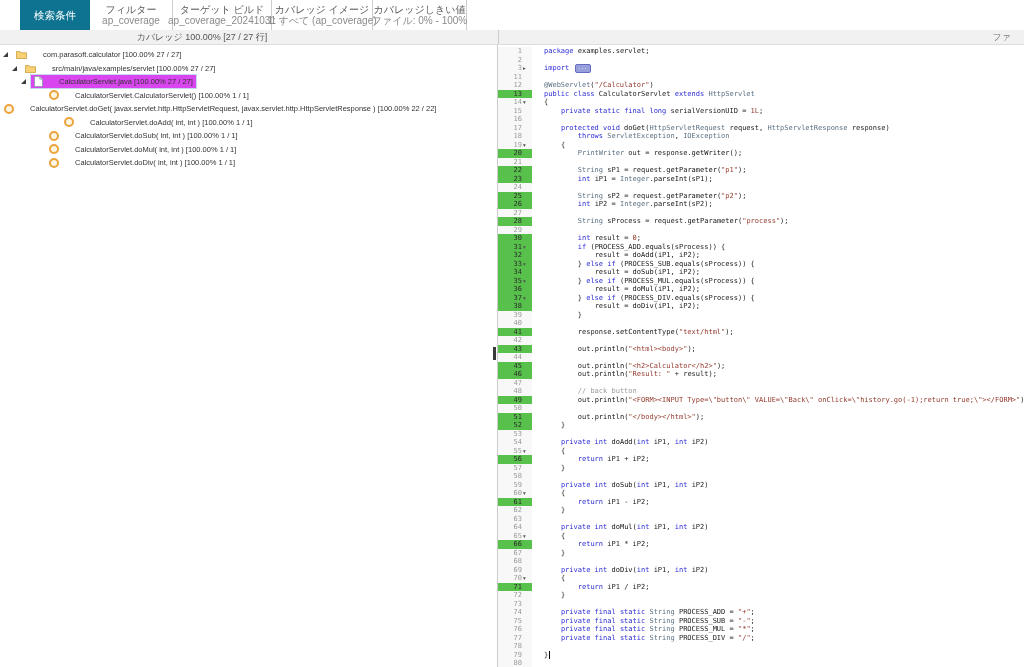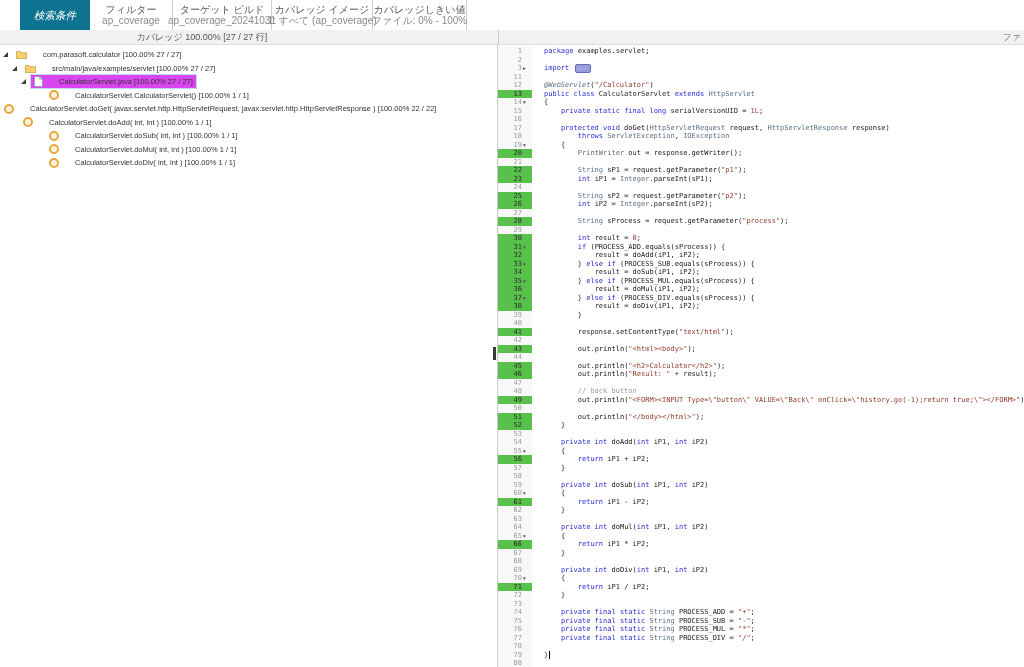--- a/index.html
+++ b/index.html
@@ -8,28 +8,28 @@
     background:#fff;font-family:"Liberation Sans",sans-serif;
     -webkit-font-smoothing:antialiased;
   }
   
   .header{position:absolute;top:0;left:0;right:0;height:30px;background:#fff;border-bottom:1px solid #e3e3e3;}
   .tabs{position:absolute;left:20px;top:0;height:30px;display:flex;align-items:stretch;}
   .tab{display:flex;flex-direction:column;align-items:center;justify-content:center;
        border-right:1px solid #ccc;box-sizing:border-box;cursor:pointer;}
   .tab .t1{font-size:10px;color:#5a5a5a;line-height:12px;white-space:nowrap;}
   .tab .t2{font-size:10px;color:#8a8a8a;line-height:10px;white-space:nowrap;}
-  .tab.selected{border-right:none;font-style:italic;}
+  .tab.selected{border-right:none;}
   .tab.selected .t1{color:#fff;font-size:10.5px;}
   
   .subbar{position:absolute;top:30px;left:0;right:0;height:14px;background:#f1f1f1;border-bottom:1px solid #ddd;}
   .subbar .left{position:absolute;left:0;top:0;width:404px;height:14px;text-align:center;
                 font-size:9px;color:#555;line-height:14px;}
   .subbar .right{position:absolute;left:498px;right:0;top:0;height:14px;border-left:1px solid #ccc;
-                 text-align:right;font-size:9px;color:#777;line-height:14px;padding-right:3px;overflow:hidden;}
+                 text-align:right;font-size:9px;color:#777;line-height:14px;padding-right:13px;overflow:hidden;}
   
   .tree{position:absolute;top:45px;left:0;width:496px;bottom:0;overflow:hidden;padding-top:3px;}
   .trow{height:13.5px;display:flex;align-items:center;font-size:7.5px;color:#333;white-space:nowrap;}
   .arrow{width:0;height:0;border-left:5px solid transparent;border-bottom:5px solid #3c3c3c;
          margin-right:4px;flex:none;cursor:pointer;}
   .rowc{display:inline-flex;align-items:center;gap:16px;padding:1px 3px;border:1px solid transparent;}
   .rowc.sel{background:#d946ef;border-color:#c3d9ee;}
   .micon{width:6px;height:6px;border:2px solid #eda33c;border-radius:50%;background:#fdf6e3;flex:none;}
   .svgi{flex:none;display:block;}
   
@@ -40,21 +40,21 @@
   .gut.cov{background:#58c14c;}
   .num{flex:1;text-align:right;font:7px "DejaVu Sans Mono",monospace;color:#9a9a9a;}
   .gut.cov .num{color:#2b2b2b;}
   .fold{width:9px;flex:none;font-size:5.5px;color:#555;line-height:8px;padding-left:1px;}
   .ctext{font:7px "DejaVu Sans Mono",monospace;color:#1c1c1c;white-space:pre;padding-left:12px;}
   .ctext .kw{color:#2a2ad4;}
   .ctext .str{color:#94392c;}
   .ctext .num2{color:#94392c;}
   .ctext .cmt{color:#9a9a9a;}
   .ctext .typ{color:#5b7083;}
-  .ctext .ann{color:#5b7083;font-style:italic;}
+  .ctext .ann{color:#5b7083;}
   .ctext .fn{font-weight:normal;color:#111;text-align:center;}
   .ibox{display:inline-block;width:14px;height:7px;background:#98a0dc;border:1px solid #646cc0;
         border-radius:2px;vertical-align:middle;margin-left:1px;text-align:center;
         font-size:5px;line-height:6px;color:#eceefc;}
   .caret{display:inline-block;width:1.5px;height:8px;background:#000;vertical-align:middle;margin-left:0.5px;}
   .margin-marker{position:absolute;left:493px;top:347px;width:3px;height:13px;background:#3a3a3a;}
 </style>
 </head>
 <body>
 
@@ -121,21 +121,21 @@
         <span class="micon"></span>
         <span>CalculatorServlet.CalculatorServlet() [100.00% 1 / 1]</span>
       </span>
     </div>
     <div class="trow" style="">
       <span class="rowc">
         <span class="micon"></span>
         <span>CalculatorServlet.doGet( javax.servlet.http.HttpServletRequest, javax.servlet.http.HttpServletResponse ) [100.00% 22 / 22]</span>
       </span>
     </div>
-    <div class="trow" style="padding-left: 19px; text-align: center;">
+    <div class="trow" style="padding-left: 60px; text-align: center;">
       <span class="rowc">
         <span class="micon"></span>
         <span>CalculatorServlet.doAdd( int, int ) [100.00% 1 / 1]</span>
       </span>
     </div>
     <div class="trow" style="padding-left: 45px;">
       <span class="rowc">
         <span class="micon"></span>
         <span>CalculatorServlet.doSub( int, int ) [100.00% 1 / 1]</span>
       </span>

